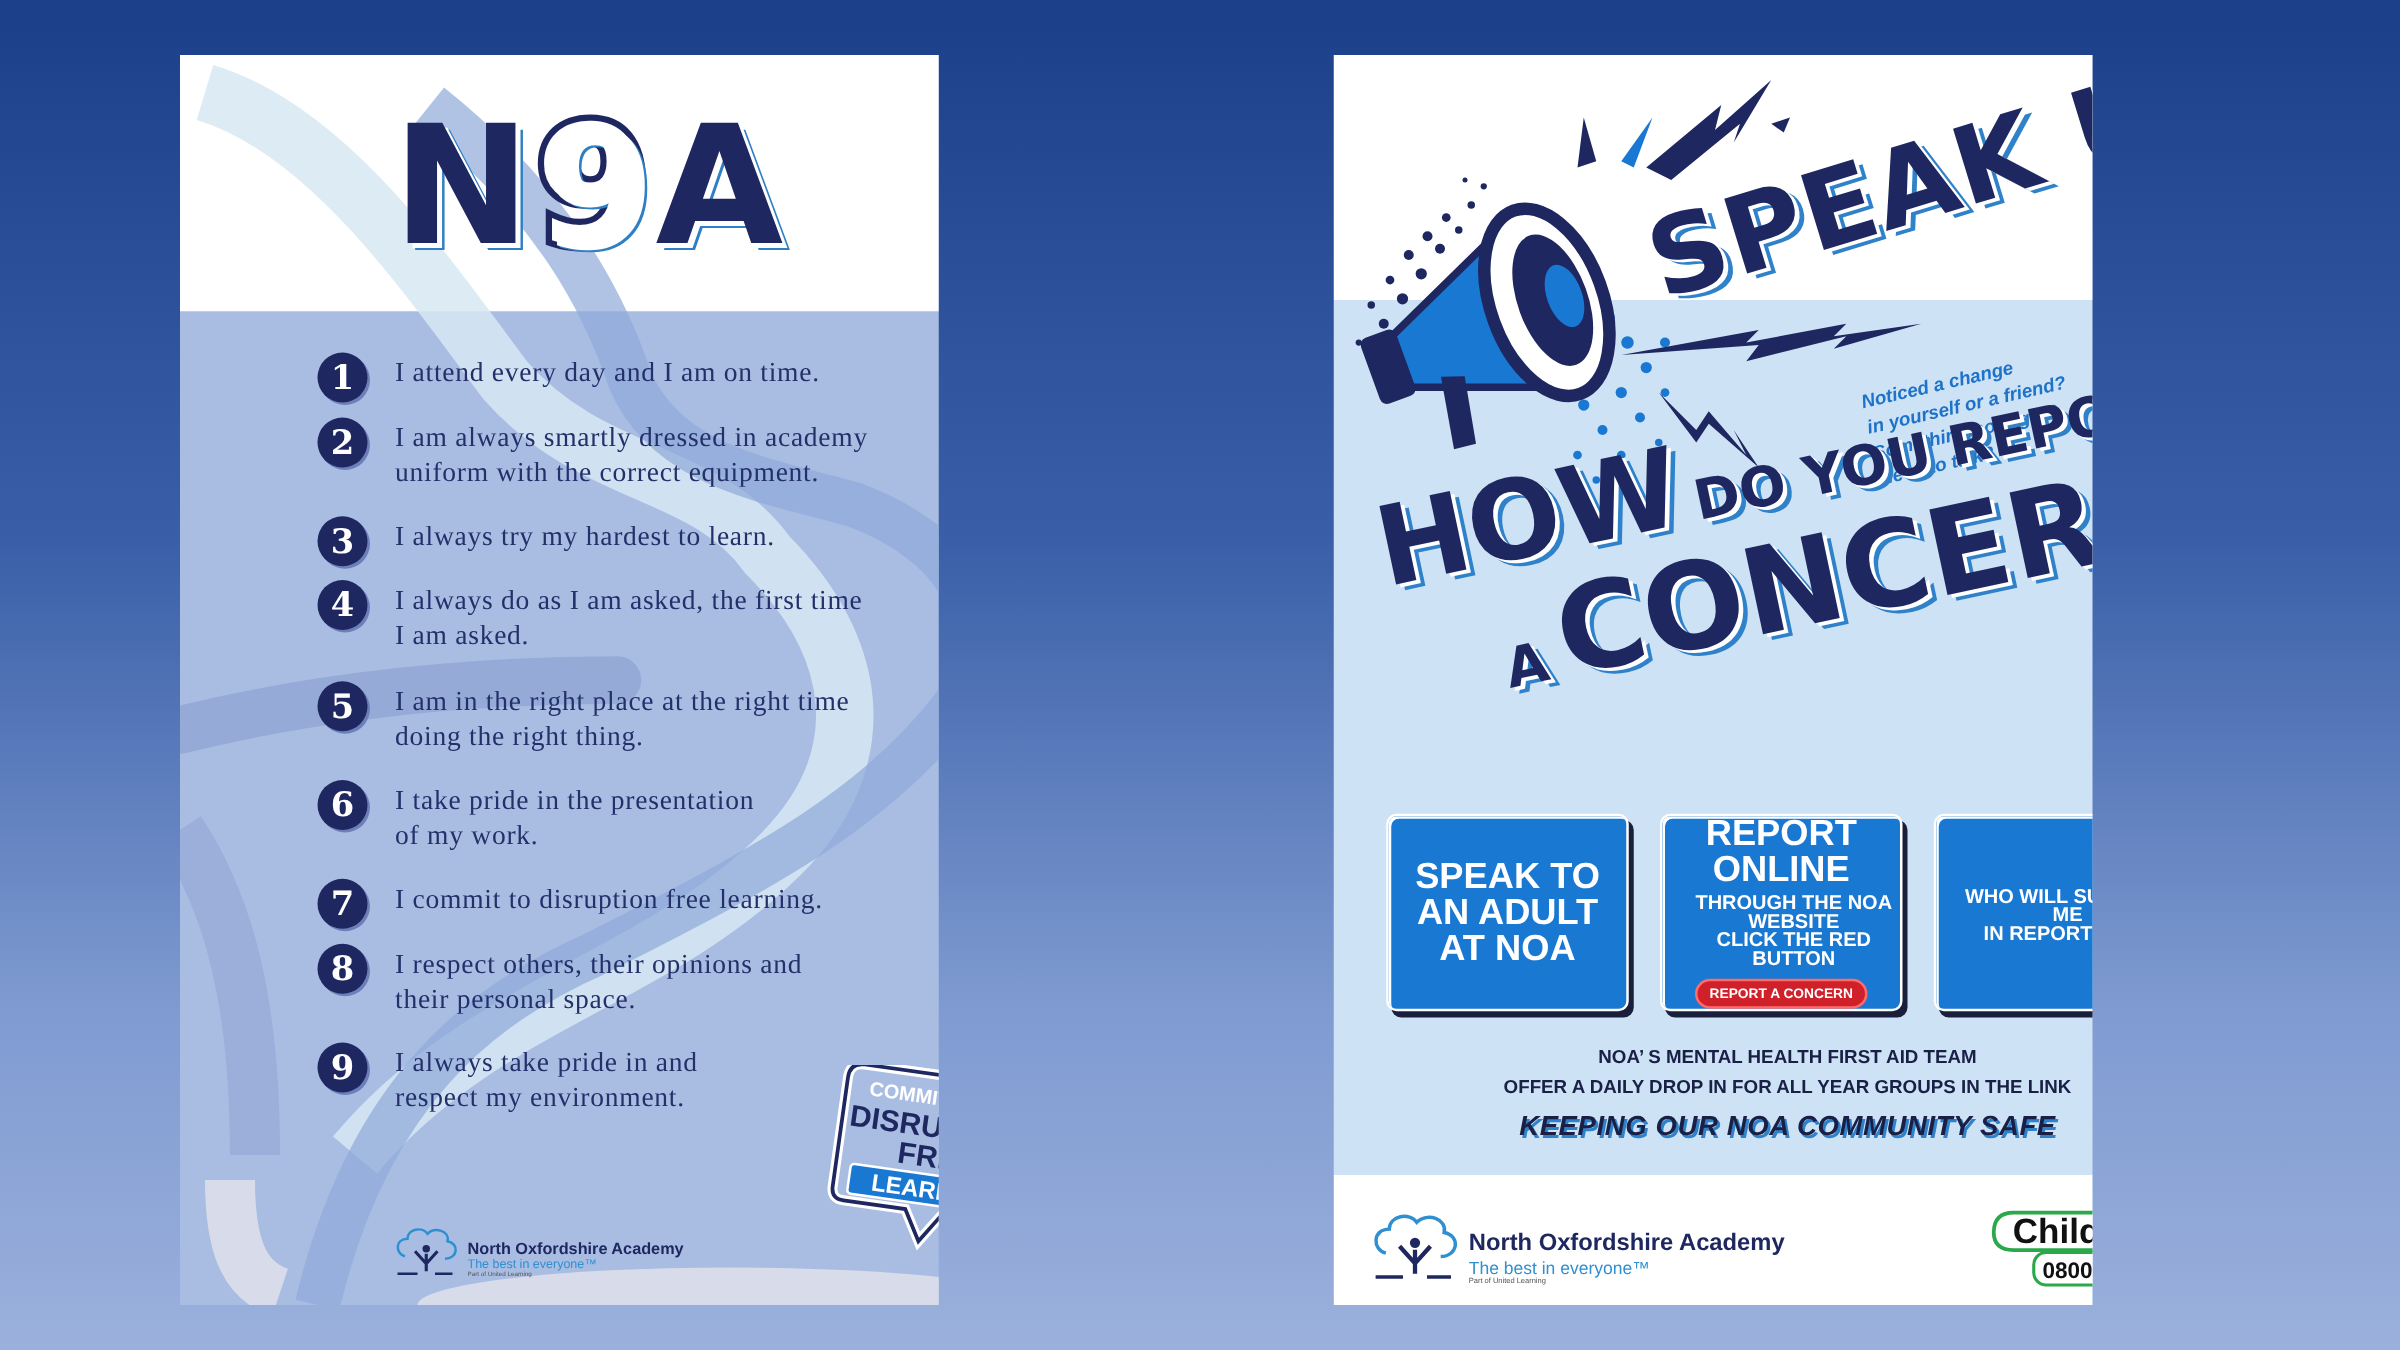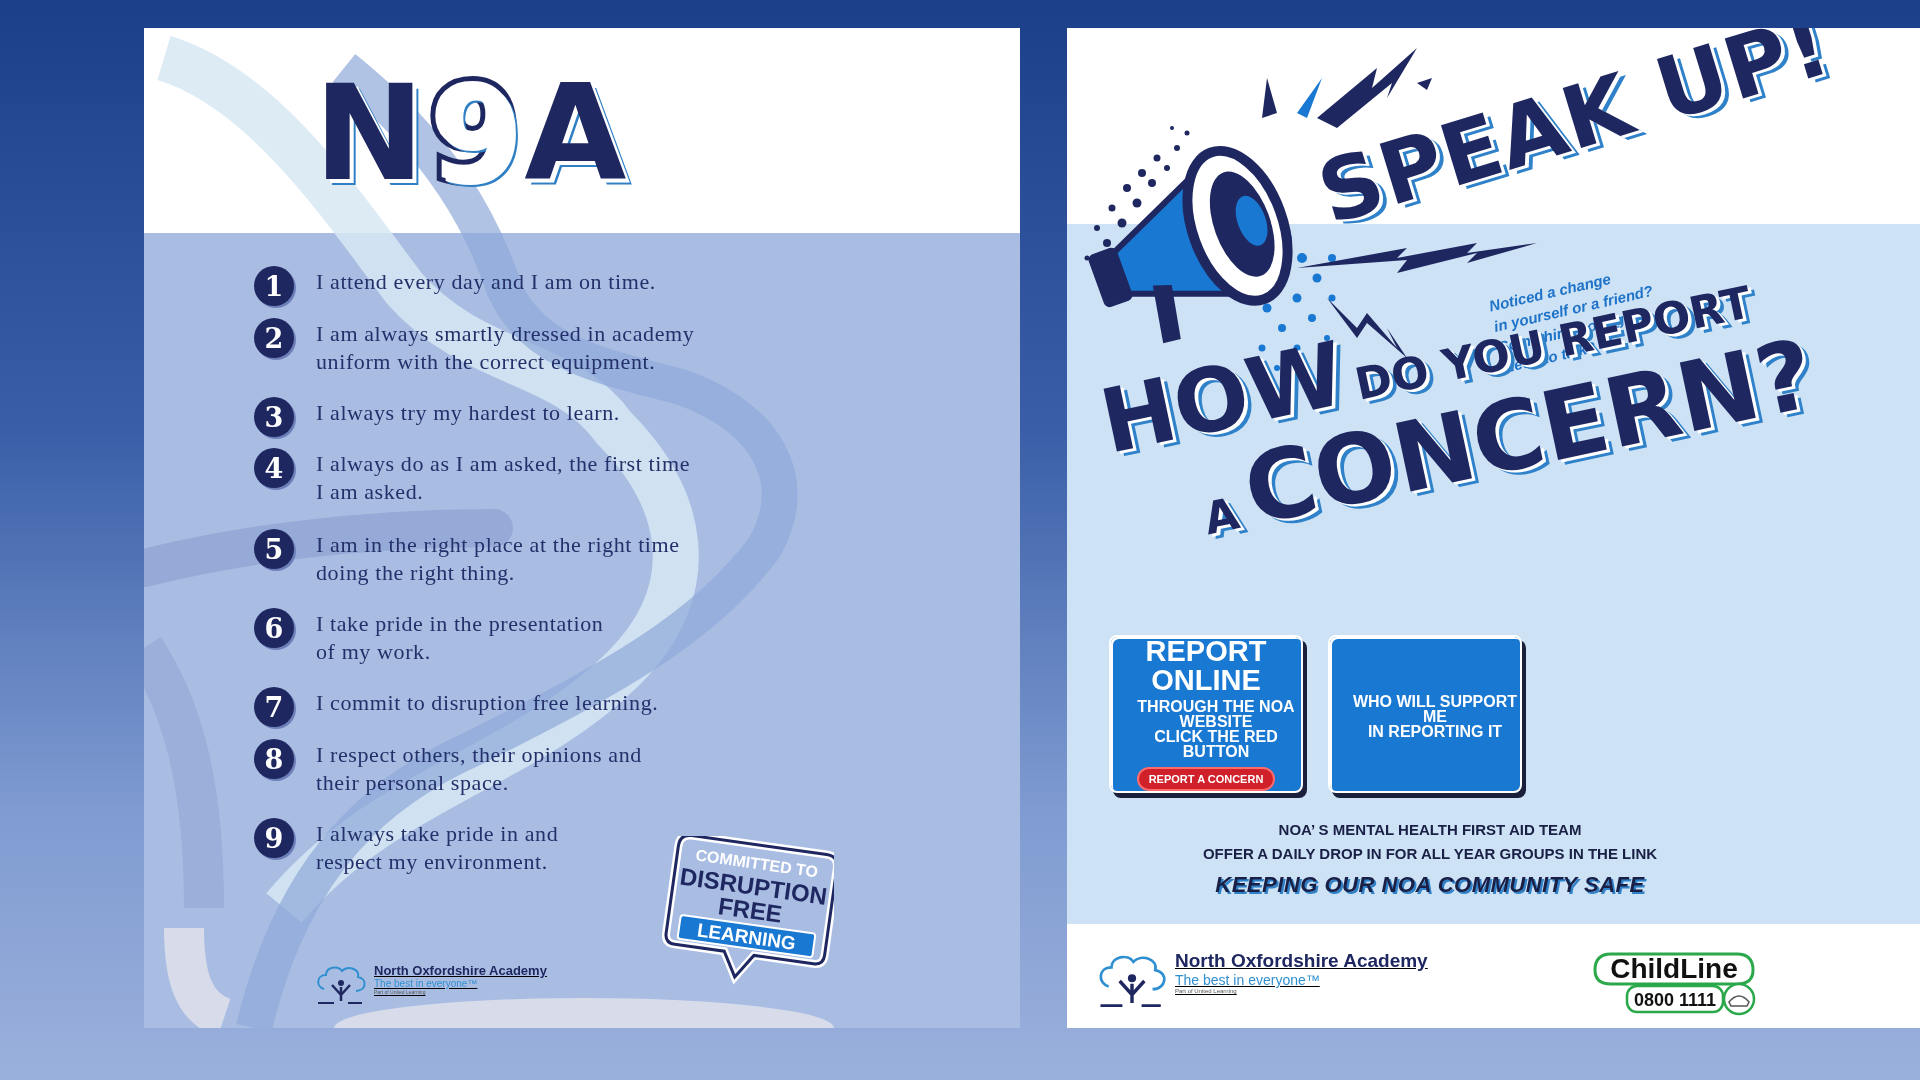--- a/index.html
+++ b/index.html
@@ -2,21 +2,21 @@
 <html><head>
 <meta charset="utf-8">
 <style>
   * { box-sizing: border-box; margin: 0; padding: 0; }
   html, body { width: 1920px; height: 1080px; overflow: hidden; }
   body {
     background: linear-gradient(180deg, #1c3f8a 0%, #3a5fa8 40%, #7f9bd1 75%, #9bb0dc 100%);
     position: relative;
     font-family: "Liberation Sans", sans-serif;
   }
-  .poster { position: absolute; top: 28px; width: 876px; height: 1000px; overflow: hidden; }
+  .poster { position: absolute; top: 44px; width: 607px; height: 1000px; overflow: hidden; }
   
   #left { left: 144px; background: #a9bde3; }
   #left .header { position: absolute; left: 0; top: 0; width: 100%; height: 205px; background: #ffffff; }
   #left .footer { position: absolute; left: 0; top: 906px; width: 100%; height: 94px; background: #ffffff; }
   #left .swirl { position: absolute; left: 0; top: 0; width: 726px; height: 1000px; }
   .noa-title {
     position: absolute; left: 170px; top: 35px; height: 140px;
     font-family: "DejaVu Sans", sans-serif; font-weight: bold; font-size: 132px;
     letter-spacing: 4px; color: #1f2760;
     text-shadow: 4px 4px 0 #ffffff, 6px 6px 0 #2f7fc4;
@@ -29,21 +29,21 @@
     width: 40px; height: 40px; border-radius: 50%; background: #1f2760; color: #ffffff;
     font-family: "DejaVu Serif", serif; font-weight: bold; font-size: 27px;
     display: flex; align-items: center; justify-content: center;
     box-shadow: 2px 2px 0 #6d7fb8; flex-shrink: 0;
   }
   .rule .txt {
     margin-left: 22px; font-family: Liberation Serif, serif; font-size: 22px;
     color: #24306a; line-height: 28px; letter-spacing: 0.6px; padding-top: 2px; white-space: pre-line;
   }
   .badge-cdfl { position: absolute; left: 516px; top: 808px; width: 174px; height: 150px; }
-  .noa-logo { position: absolute; display: flex; align-items: flex-start; text-decoration: underline; }
+  .noa-logo { position: absolute; display: flex; align-items: flex-end; }
   .noa-logo .lt { display: flex; flex-direction: column; margin-left: 6px; }
   .noa-logo .name { color: #1f2760; font-weight: bold; font-family: "Liberation Sans", sans-serif; }
   .noa-logo .tag { color: #2f8fd0; font-family: "Liberation Sans", sans-serif; }
   .noa-logo .sub { color: #555; font-family: "Liberation Sans", sans-serif; }
 
   
   #right { left: 1067px; background: #cde2f5; }
   #right .header { position: absolute; left: 0; top: 0; width: 100%; height: 196px; background: #ffffff; }
   #right .footer { position: absolute; left: 0; top: 896px; width: 100%; height: 104px; background: #ffffff; }
   .speak-up {
@@ -242,20 +242,25 @@
     <div>Need to talk?</div>
   </div>
 
   <div class="how-wrap">
     <div class="how-line1"><span class="big">HOW</span><span class="small">DO YOU REPORT</span></div>
     <div class="how-line2"><span class="small">A</span><span class="big">CONCERN?</span></div>
   </div>
 
   <div class="cards">
     <div class="card">
+      <div class="big">SPEAK TO
+AN ADULT
+AT NOA</div>
+    </div>
+    <div class="card">
       <div class="big">REPORT
 ONLINE</div>
       <div class="small">THROUGH THE NOA WEBSITE
 CLICK THE RED BUTTON</div>
       <div class="red-btn">REPORT A CONCERN</div>
     </div>
     <div class="card">
       <div class="small">WHO WILL SUPPORT ME
 IN REPORTING IT</div>
     </div>

